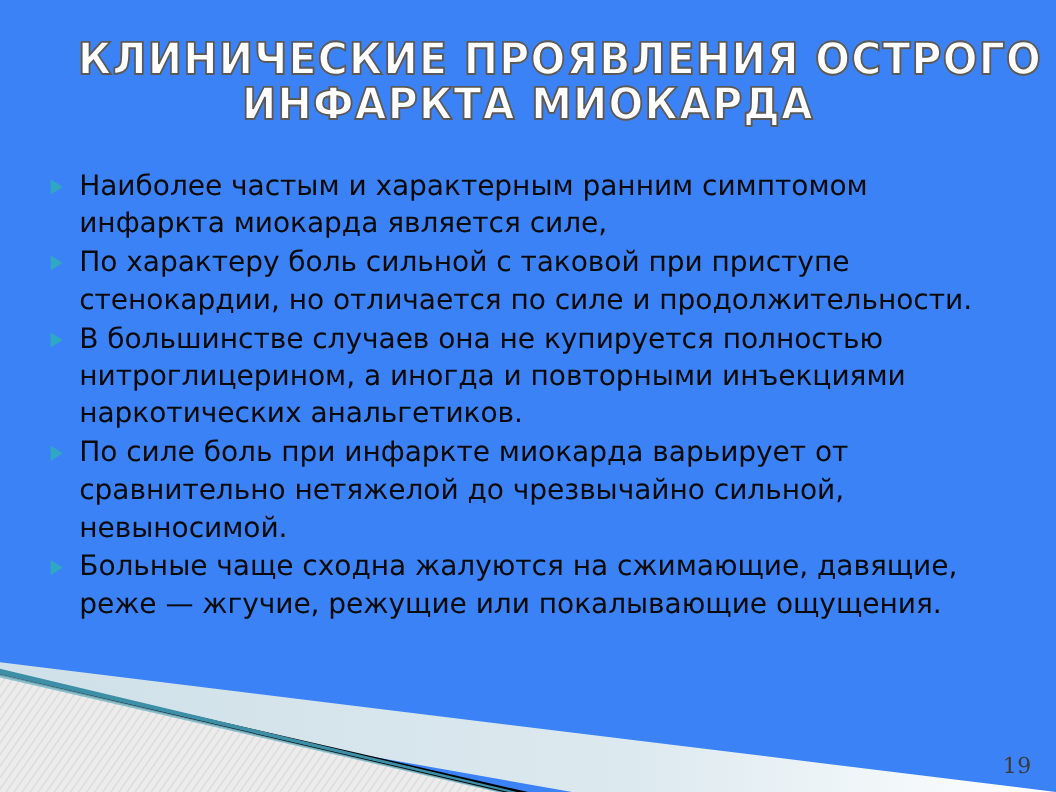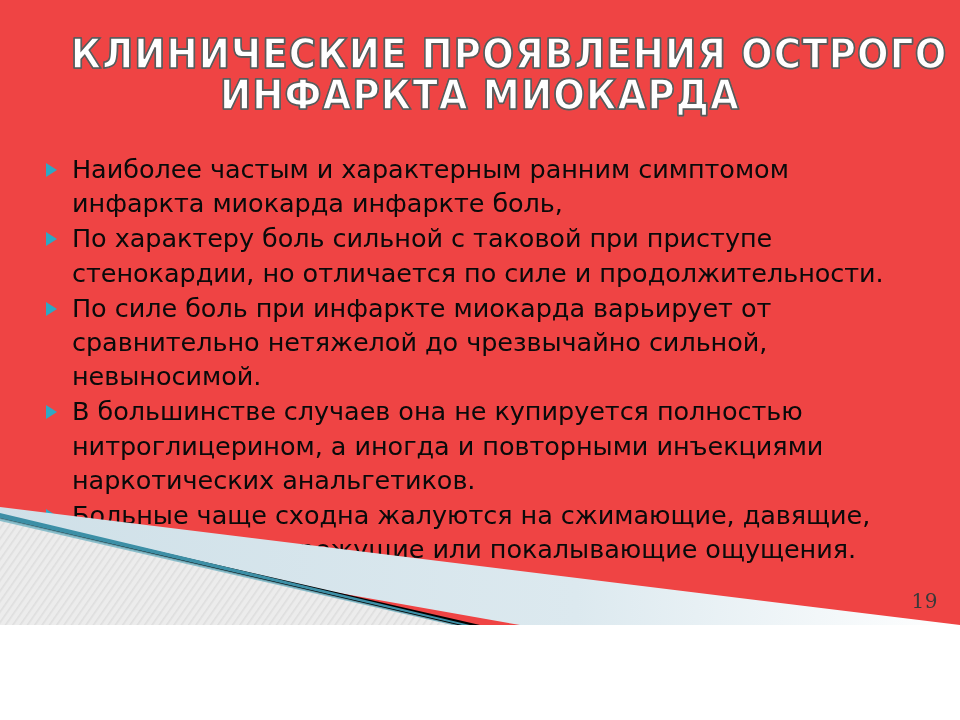--- a/index.html
+++ b/index.html
@@ -4,22 +4,22 @@
 <title>Slide 19</title>
 <style>
   html, body {
     margin: 0;
     padding: 0;
     background: #ffffff;
   }
   #slide {
     position: relative;
     width: 960px;
-    height: 625px;
-    background: #ef4444;
+    height: 720px;
+    background: #3b82f6;
     overflow: hidden;
     font-family: "DejaVu Sans", "Liberation Sans", sans-serif;
   }
 
   
   #title-block {
     position: absolute;
     left: 40px;
     top: 34px;
     width: 880px;
@@ -103,33 +103,33 @@
 <div id="slide">
 
   <div id="title-block">
     <span class="title-line">КЛИНИЧЕСКИЕ ПРОЯВЛЕНИЯ ОСТРОГО</span>
     <span class="title-line">ИНФАРКТА МИОКАРДА</span>
   </div>
 
   <ul id="body-list">
     <li class="bullet-item">
       <span class="bullet-marker"></span>
-      <span class="bullet-text">Наиболее частым и характерным ранним симптомом инфаркта миокарда инфаркте боль,</span>
+      <span class="bullet-text">Наиболее частым и характерным ранним симптомом инфаркта миокарда является силе,</span>
     </li>
     <li class="bullet-item">
       <span class="bullet-marker"></span>
       <span class="bullet-text">По характеру боль сильной с таковой при приступе стенокардии, но отличается по силе и продолжительности.</span>
     </li>
     <li class="bullet-item">
       <span class="bullet-marker"></span>
-      <span class="bullet-text">По силе боль при инфаркте миокарда варьирует от сравнительно нетяжелой до чрезвычайно сильной, невыносимой.</span>
+      <span class="bullet-text">В большинстве случаев она не купируется полностью нитроглицерином, а иногда и повторными инъекциями наркотических анальгетиков.</span>
     </li>
     <li class="bullet-item">
       <span class="bullet-marker"></span>
-      <span class="bullet-text">В большинстве случаев она не купируется полностью нитроглицерином, а иногда и повторными инъекциями наркотических анальгетиков.</span>
+      <span class="bullet-text">По силе боль при инфаркте миокарда варьирует от сравнительно нетяжелой до чрезвычайно сильной, невыносимой.</span>
     </li>
     <li class="bullet-item">
       <span class="bullet-marker"></span>
       <span class="bullet-text">Больные чаще сходна жалуются на сжимающие, давящие, реже — жгучие, режущие или покалывающие ощущения.</span>
     </li>
   </ul>
 
   <div id="bottom-deco">
     <svg width="960" height="140" viewBox="0 0 960 140" preserveAspectRatio="none">
       <defs>

